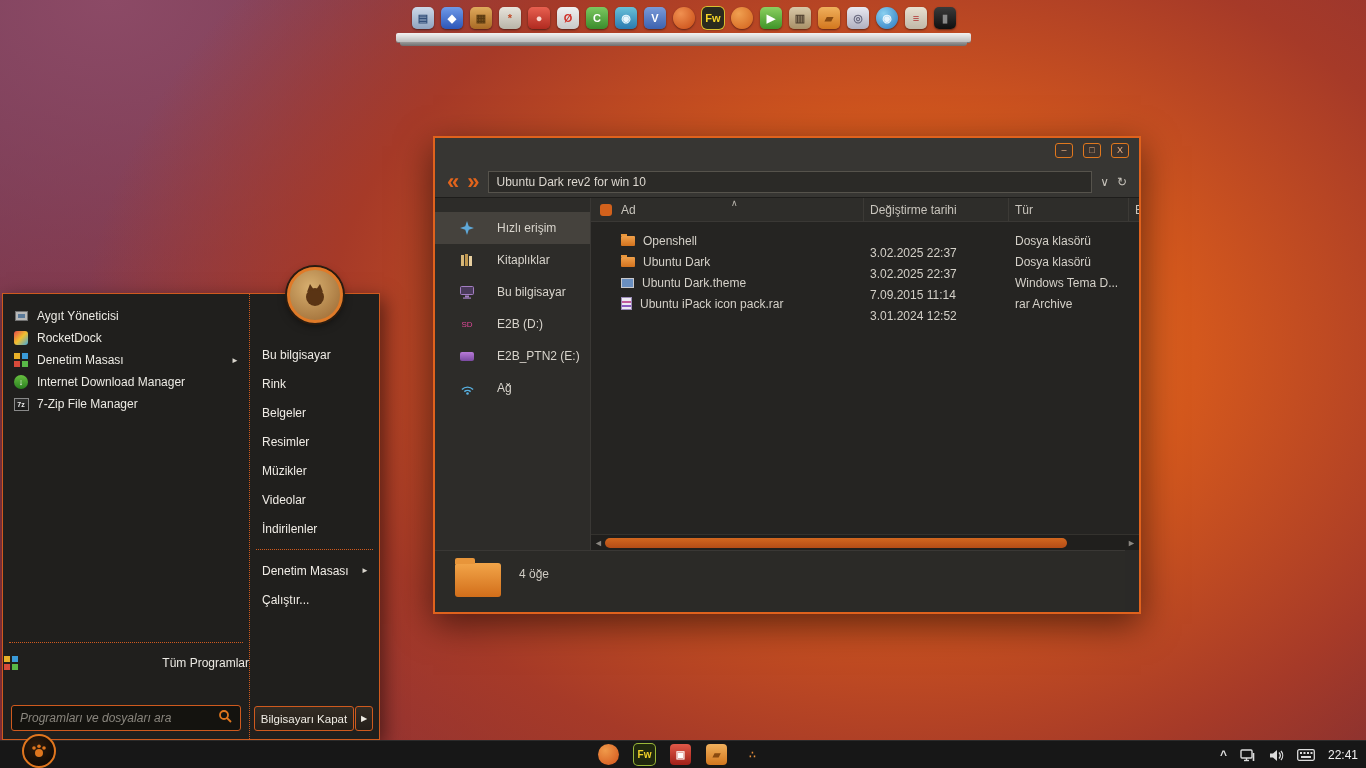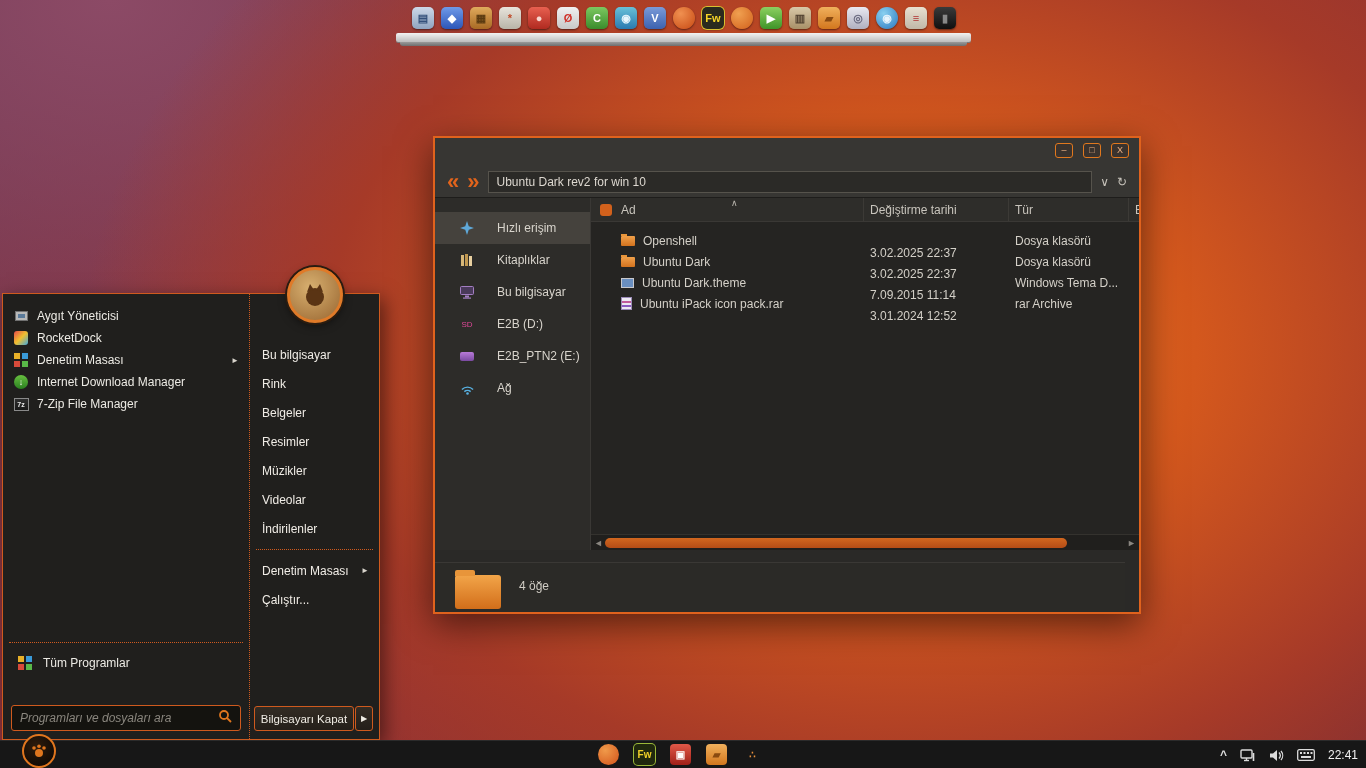--- a/index.html
+++ b/index.html
@@ -69,21 +69,21 @@
   .fi-theme { width:13px; height:10px; background:#6a8fc0; border:1px solid #c8c8cc; flex:none; }
   .fi-rar { width:11px; height:13px; flex:none; background:#ece8f2; border:1px solid #9a8ab8;
     background-image:linear-gradient(#c05a9a,#c05a9a),linear-gradient(#8a5ac0,#8a5ac0);
     background-size:9px 2px; background-position:0 3px,0 7px; background-repeat:no-repeat; }
   .hscroll { position:absolute; left:0; right:0; bottom:0; height:16px; background:#201f1d;
     border-top:1px solid #34322e; }
   .hs-arrow { position:absolute; top:3px; font-size:9px; color:#8a8680; cursor:pointer; }
   .hs-arrow.left { left:3px; } .hs-arrow.right { right:3px; }
   .hs-thumb { position:absolute; left:14px; top:3px; width:462px; height:10px;
     background:linear-gradient(#d2671f,#b44c16); border-radius:5px; cursor:grab; }
-  .statusbar { position:absolute; left:0; right:14px; bottom:0; height:50px; background:#2b2a27;
+  .statusbar { position:absolute; left:0; right:14px; bottom:0; height:62px; background:#2b2a27;
     border-top:1px solid #3a3835; }
   .big-folder { position:absolute; left:20px; top:12px; width:46px; height:34px;
     background:linear-gradient(#f2a549,#d26e1a); border-radius:3px; }
   .big-folder::before { content:""; position:absolute; top:-5px; left:0; width:20px; height:6px;
     background:#e8953a; border-radius:2px 2px 0 0; }
   .status-count { position:absolute; left:84px; top:16px; color:#d0ccc4; font-size:12px; }
   
   .startmenu { position:absolute; left:2px; top:293px; width:378px; height:447px;
     background:#201f1d; border:1px solid #cf5a1e; box-shadow:4px 6px 18px rgba(0,0,0,.5); }
   .sm-left { position:absolute; left:0; top:0; width:246px; bottom:0; }
@@ -101,22 +101,22 @@
     background-image:linear-gradient(#e8b028,#e8b028),linear-gradient(#3a9ad8,#3a9ad8),
       linear-gradient(#d84a3a,#d84a3a),linear-gradient(#58b848,#58b848);
     background-size:6px 6px; background-position:0 0,8px 0,0 8px,8px 8px; background-repeat:no-repeat; }
   .idm-ic { width:14px; height:14px; border-radius:50%; background:linear-gradient(#68c040,#2a8020);
     color:#fff; font-size:9px; font-weight:bold; display:flex; align-items:center; justify-content:center; }
   .zip-ic { width:15px; height:13px; background:linear-gradient(#2e2e2e,#181818); border:1px solid #8a8a8a;
     color:#e8e8e8; font-size:7px; font-weight:bold; display:flex; align-items:center; justify-content:center; }
   .submenu-arrow { position:absolute; right:10px; font-size:8px; color:#d8d4cc; }
   .sm-sep-h { border-top:1px dotted #cf5a1e; margin:0 6px; }
   .allprog { position:absolute; left:0; right:0; bottom:64px; }
-  .allprog-row { height:24px; display:flex; align-items:center; gap:10px; padding-left:14px;
-    color:#eceae4; font-size:12px; cursor:pointer; }
+  .allprog-row { height:24px; display:flex; align-items:center; gap:10px; padding-left:0;
+    color:#eceae4; font-size:12px; cursor:pointer;justify-content:space-between; }
   .allprog-sep { border-top:1px dotted #cf5a1e; margin:0 6px 8px 6px; }
   .searchbox { position:absolute; left:8px; bottom:8px; width:230px; height:26px;
     background:#14130f; border:1px solid #cf5a1e; border-radius:3px;
     display:flex; align-items:center; padding:0 8px; cursor:text; }
   .search-ph { flex:1; color:#8a867e; font-size:12px; font-style:italic; white-space:nowrap; overflow:hidden; }
   .avatar { position:absolute; left:284px; top:-27px; width:56px; height:56px; border-radius:50%;
     border:3px solid #e07a28; background:radial-gradient(circle at 40% 35%, #d8b070, #a87840 75%);
     box-shadow:0 0 0 2px #2a1c10, 0 3px 8px rgba(0,0,0,.5); z-index:5;
     display:flex; align-items:center; justify-content:center; }
   .sm-right-items { padding-top:46px; }

